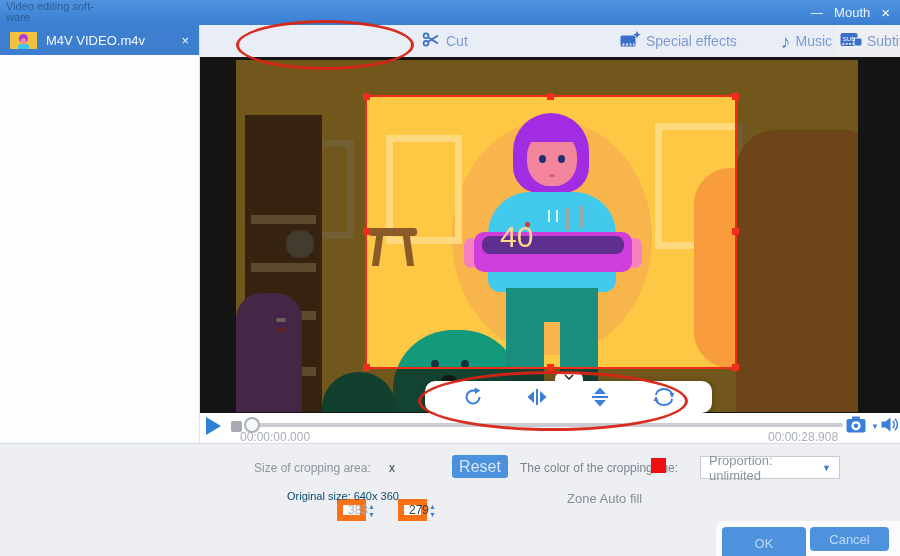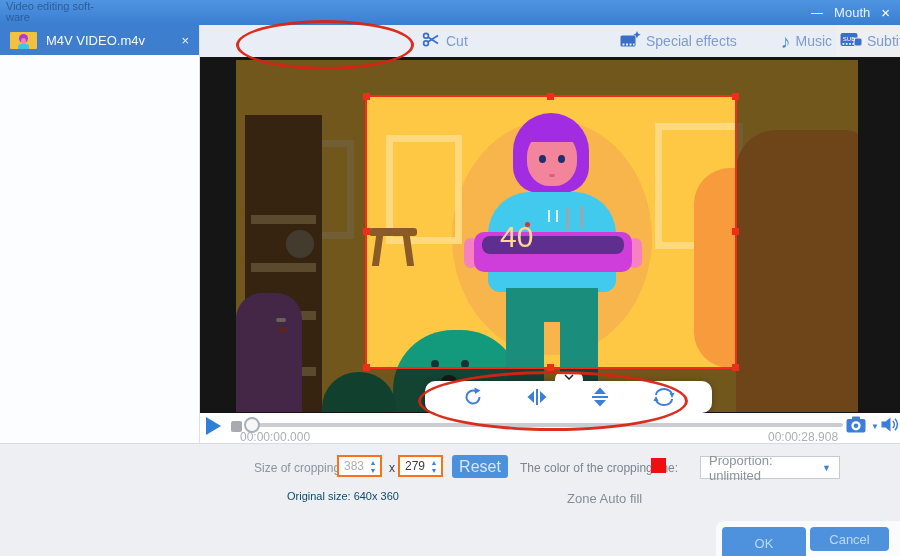--- a/index.html
+++ b/index.html
@@ -95,21 +95,21 @@
   .knob{position:absolute;left:44px;top:4px;width:12px;height:12px;border-radius:50%;background:#f5f7f9;border:2px solid #a9b0b7;cursor:pointer;}
   .cur-time{position:absolute;left:40px;top:17px;font-size:12px;color:#a9afb7;}
   .tot-time{position:absolute;left:568px;top:17px;width:78px;text-align:left;font-size:12px;color:#a9afb7;}
   .cam{position:absolute;left:646px;top:3px;cursor:pointer;}
   .cam-caret{position:absolute;left:671px;top:9px;font-size:8px;color:#3c7fd9;cursor:pointer;}
   .vol{position:absolute;left:681px;top:3px;cursor:pointer;}
   
   .panel{position:absolute;left:0;top:443px;width:900px;height:113px;background:#edeff3;border-top:1px solid #d6dbe3;box-sizing:border-box;font-size:12px;color:#8d949e;}
   .panel .abs{position:absolute;}
   .size-label{left:254px;top:17px;}
-  .num-input{background:#fff;border:2px solid #f97316;height:22px;width:45px;display:flex;align-items:center;box-sizing:border-box;}
+  .num-input{background:#fff;border:6px solid #f97316;height:22px;width:29px;display:flex;align-items:center;box-sizing:border-box;margin-top:44px;}
   .w-input{left:337px;top:11px;} .h-input{left:398px;top:11px;}
   .num-val{flex:1;padding-left:5px;font-size:12px;}
   .w-input .num-val{color:#a9aeb6;} .h-input .num-val{color:#383e46;}
   .stepper{width:14px;display:flex;flex-direction:column;align-items:center;line-height:1;gap:1px;}
   .stepper span{font-size:7px;color:#3c7fd9;cursor:pointer;}
   .x-sep{left:389px;top:17px;color:#383e46;font-size:12px;}
   .reset-btn{left:452px;top:11px;width:56px;height:23px;background:#4b91dc;border-radius:3px;color:#d6e6f8;font-size:16px;display:flex;align-items:center;justify-content:center;cursor:pointer;}
   .color-label{left:520px;top:17px;color:#7d848e;}
   .swatch{left:651px;top:14px;width:15px;height:15px;cursor:pointer;}
   .proportion{left:700px;top:12px;width:140px;height:23px;background:#fff;border:1px solid #c6cbd3;box-sizing:border-box;display:flex;align-items:center;justify-content:space-between;padding:0 8px;font-size:13px;color:#8d949e;cursor:pointer;}

